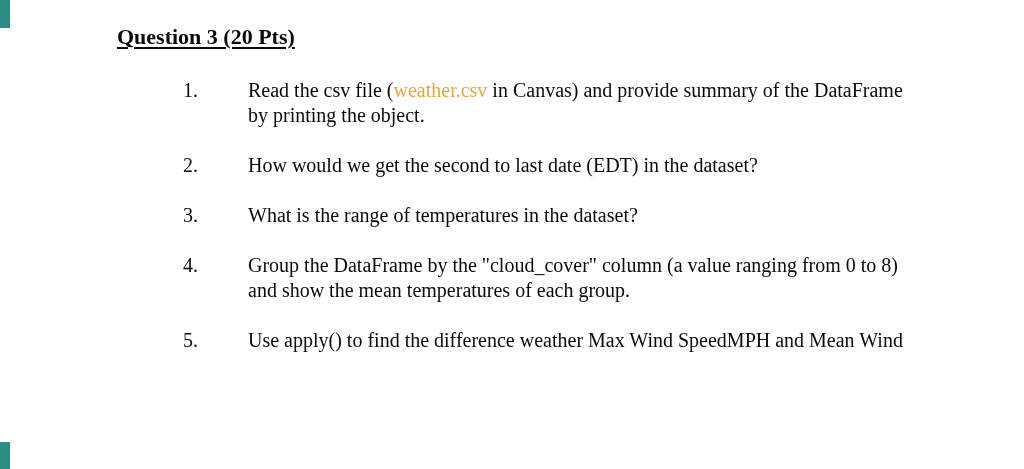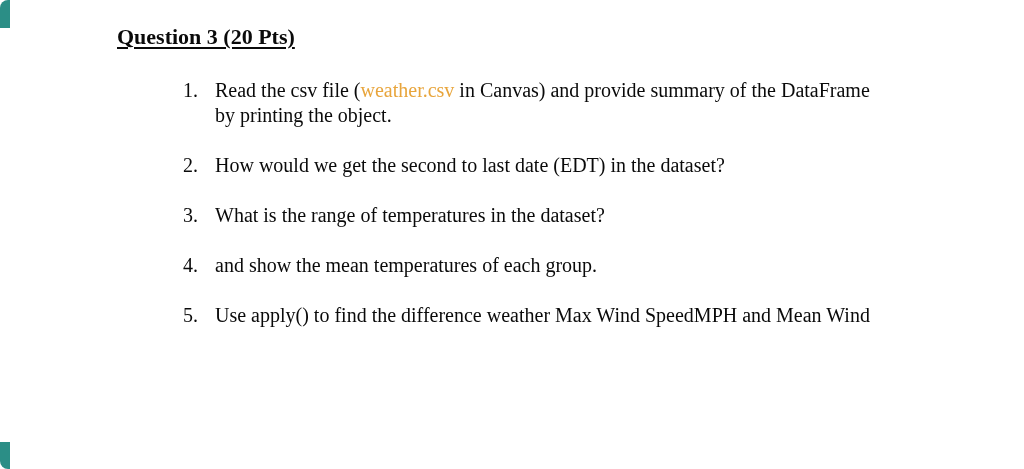--- a/index.html
+++ b/index.html
@@ -8,21 +8,20 @@
     background: #ffffff;
   }
   .page {
     position: relative;
     width: 1024px;
     height: 469px;
     background: #ffffff;
     overflow: hidden;
     font-family: "Liberation Serif", "DejaVu Serif", serif;
     color: #0a0a0a;
-    border-radius: 8px;
   }
   .edge-accent {
     position: absolute;
     left: 0;
     width: 10px;
     background: #2B8E86;
   }
   .edge-accent.top { top: 0; height: 28px; }
   .edge-accent.bottom { bottom: 0; height: 27px; }
 
@@ -50,20 +49,21 @@
     margin-bottom: 25px;
     font-size: 20px;
     line-height: 25px;
   }
   .q-num {
     flex: 0 0 32px;
     width: 32px;
   }
   .q-text {
     flex: 1 1 auto;
+    margin-left: 33px;
   }
   .q-line {
     display: block;
   }
   .file-link {
     color: #E8A53C;
     cursor: pointer;
   }
 </style>
 </head>
@@ -96,20 +96,21 @@
     <div class="q-item">
       <span class="q-num">3.</span>
       <div class="q-text">
         <div class="q-line">What is the range of temperatures in the dataset?</div>
       </div>
     </div>
 
     <div class="q-item">
       <span class="q-num">4.</span>
       <div class="q-text">
+        <div class="q-line">Group the DataFrame by the "cloud_cover" column (a value ranging from 0 to 8)</div>
         <div class="q-line">and show the mean temperatures of each group.</div>
       </div>
     </div>
 
     <div class="q-item">
       <span class="q-num">5.</span>
       <div class="q-text">
         <div class="q-line">Use apply() to find the difference weather Max Wind SpeedMPH and Mean Wind</div>
       </div>
     </div>

